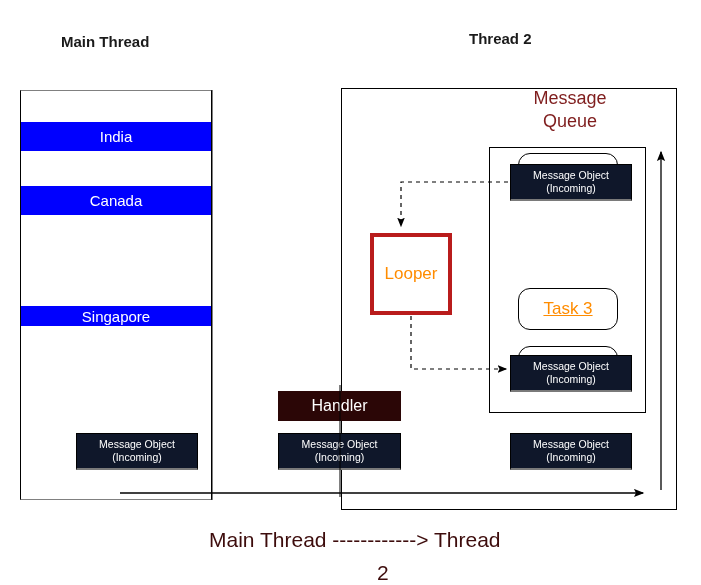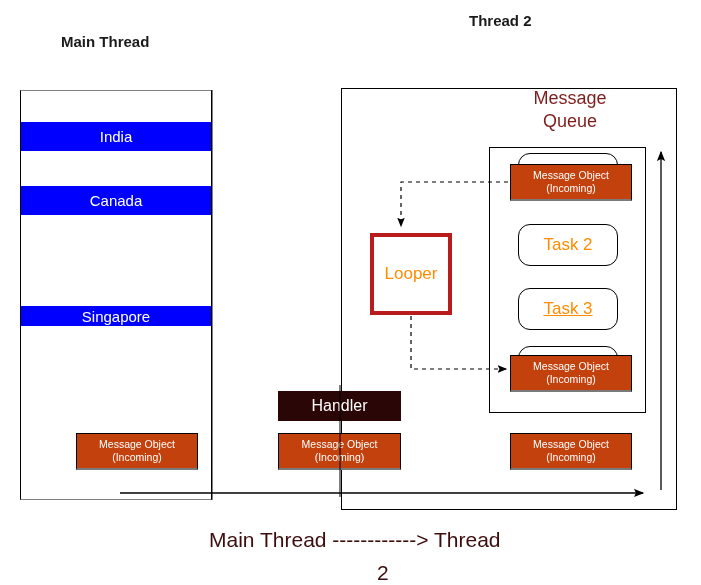--- a/index.html
+++ b/index.html
@@ -39,21 +39,21 @@
     color: #ffffff;
     font-size: 15px;
     display: flex;
     align-items: center;
     justify-content: center;
     box-sizing: border-box;
   }
 
   
   .msg-obj {
-    background: #c2410c;
+    background: #0f172a;
     border: 1px solid #000000;
     border-bottom: 2px solid #7a7a7a;
     color: #ffffff;
     font-size: 10.5px;
     line-height: 13px;
     display: flex;
     flex-direction: column;
     align-items: center;
     justify-content: center;
     box-sizing: border-box;
@@ -125,21 +125,21 @@
     pointer-events: none;
   }
 </style>
 </head>
 <body>
 
 <div id="canvas">
 
   <div class="abs col-title" style="left:61px; top:33px;">Main Thread</div>
 
-  <div class="abs col-title" style="left:469px; top:12px;">Thread 2</div>
+  <div class="abs col-title" style="left:469px; top:30px;">Thread 2</div>
 
   <div class="abs thread-box main-thread-box" style="left:20px; top:90px; width:192px; height:410px;"></div>
 
   <div class="abs band" style="left:21px; top:186px; width:190px; height:29px;">
     <span>Canada</span>
   </div>
   <div class="abs band" style="left:21px; top:122px; width:190px; height:29px;">
     <span>India</span>
   </div>
   <div class="abs band" style="left:21px; top:306px; width:190px; height:20px;">
@@ -158,23 +158,20 @@
 
   <div class="abs queue-box" style="left:489px; top:147px; width:157px; height:266px;"></div>
 
   <div class="abs task-box" style="left:518px; top:153px; width:100px; height:36px;"></div>
 
   <div class="abs msg-obj" style="left:510px; top:164px; width:122px; height:37px;">
     <span>Message Object</span>
     <span>(Incoming)</span>
   </div>
 
-  <div class="abs task-box" style="left:518px; top:224px; width:100px; height:42px;">
-    <span>Task 2</span>
-  </div>
 
   <div class="abs task-box" style="left:518px; top:288px; width:100px; height:42px;text-decoration:underline;">
     <span>Task 3</span>
   </div>
 
   <div class="abs task-box" style="left:518px; top:346px; width:100px; height:36px;"></div>
 
   <div class="abs msg-obj" style="left:510px; top:355px; width:122px; height:37px;">
     <span>Message Object</span>
     <span>(Incoming)</span>

